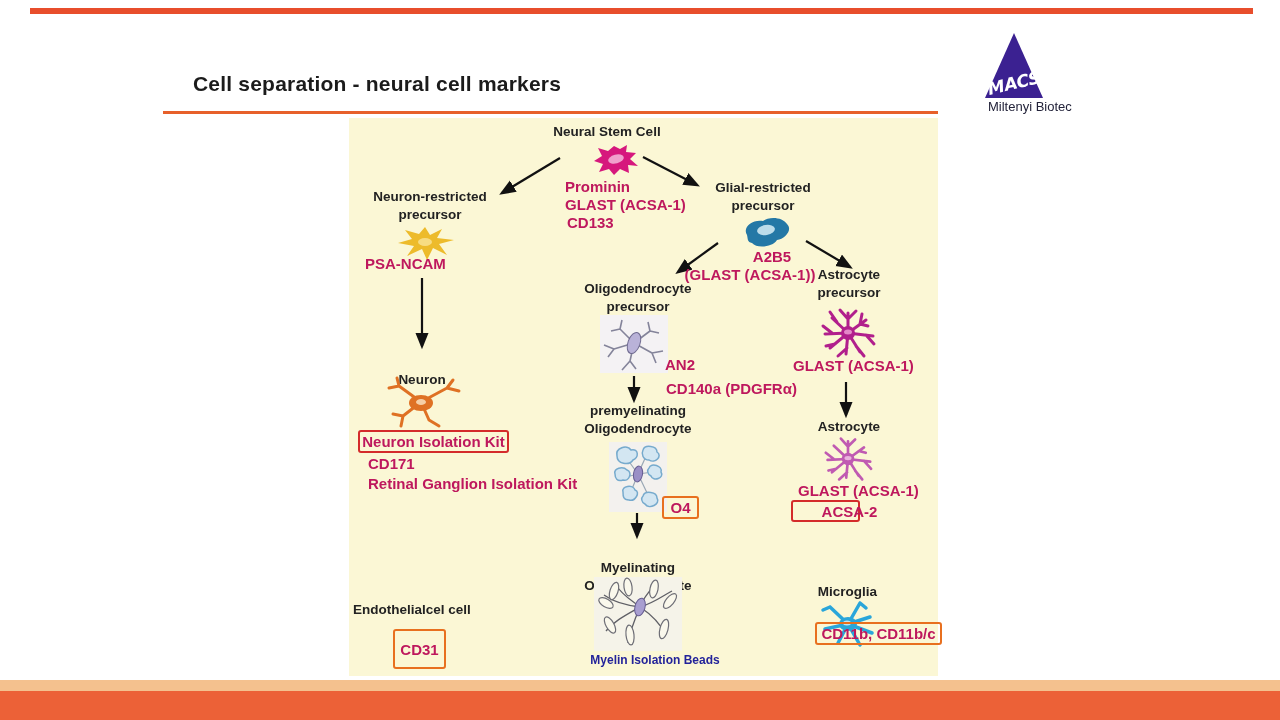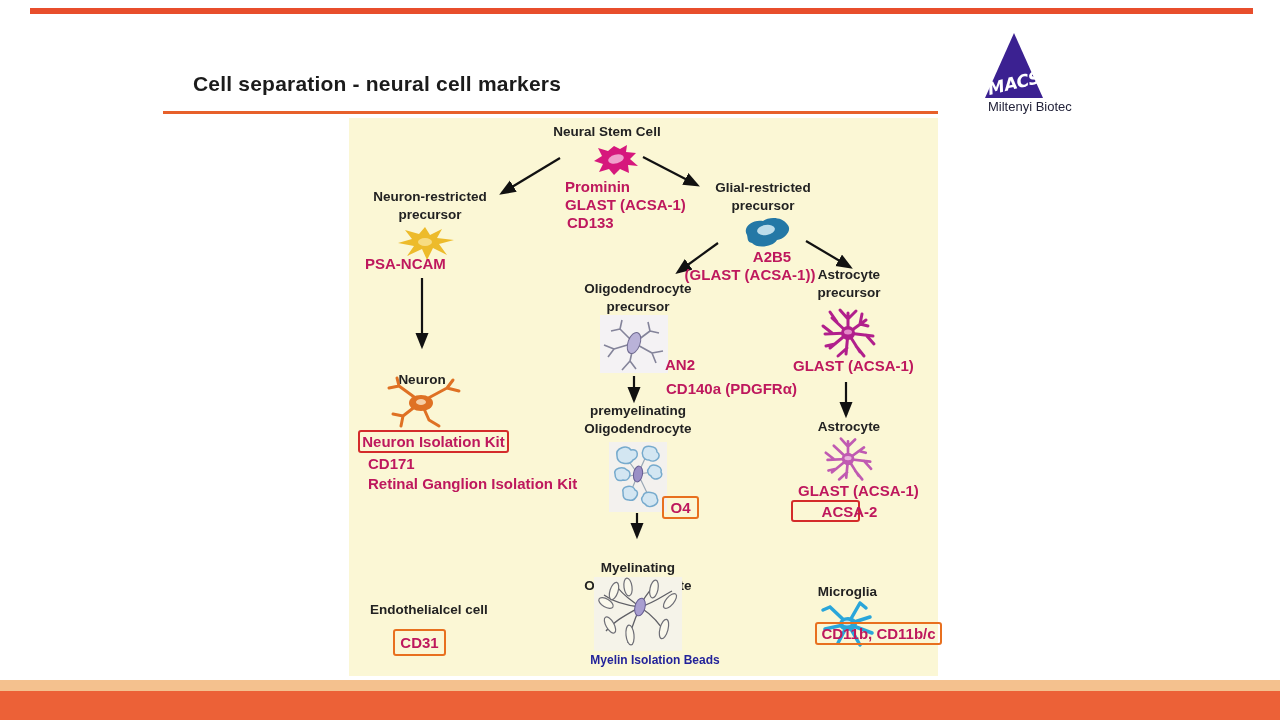--- a/index.html
+++ b/index.html
@@ -219,22 +219,22 @@
       <ellipse cx="76" cy="24" rx="4" ry="9" transform="rotate(40 76 24)"></ellipse>
       <ellipse cx="70" cy="52" rx="4" ry="10" transform="rotate(15 70 52)"></ellipse>
       <ellipse cx="36" cy="58" rx="4" ry="10" transform="rotate(-6 36 58)"></ellipse>
       <ellipse cx="16" cy="48" rx="4" ry="9" transform="rotate(-30 16 48)"></ellipse>
       <ellipse cx="12" cy="26" rx="4" ry="8" transform="rotate(-60 12 26)"></ellipse>
     </g>
     <ellipse cx="46" cy="30" rx="5" ry="9" fill="#a89ed0" stroke="#665c92" transform="rotate(15 46 30)"></ellipse>
   </svg>
   <div class="abs navy" style="left:570px;top:653px;width:170px;text-align:center;">Myelin Isolation Beads</div>
 
-  <div class="abs blk" style="left:370px;top:601px;text-align:right;">Endothelialcel cell</div>
-  <div class="abs mbox org" style="left:393px;top:629px;width:53px;height:27px;">
+  <div class="abs blk" style="left:353px;top:601px;text-align:right;">Endothelialcel cell</div>
+  <div class="abs mbox org" style="left:393px;top:629px;width:53px;height:40px;">
     <span class="blu">CD31</span>
   </div>
 
   <div class="abs blk" style="left:800px;top:583px;width:95px;">Microglia</div>
   <svg class="abs" style="left:820px;top:599px;" width="56" height="50" viewBox="0 0 56 50">
     <g stroke="#2aa6da" stroke-width="3.5" fill="none" stroke-linecap="round">
       <path d="M28,25 L10,8 M10,8 L3,11"></path>
       <path d="M28,25 L40,4 M40,4 L46,9"></path>
       <path d="M28,25 L50,18"></path>
       <path d="M28,25 L52,34"></path>

